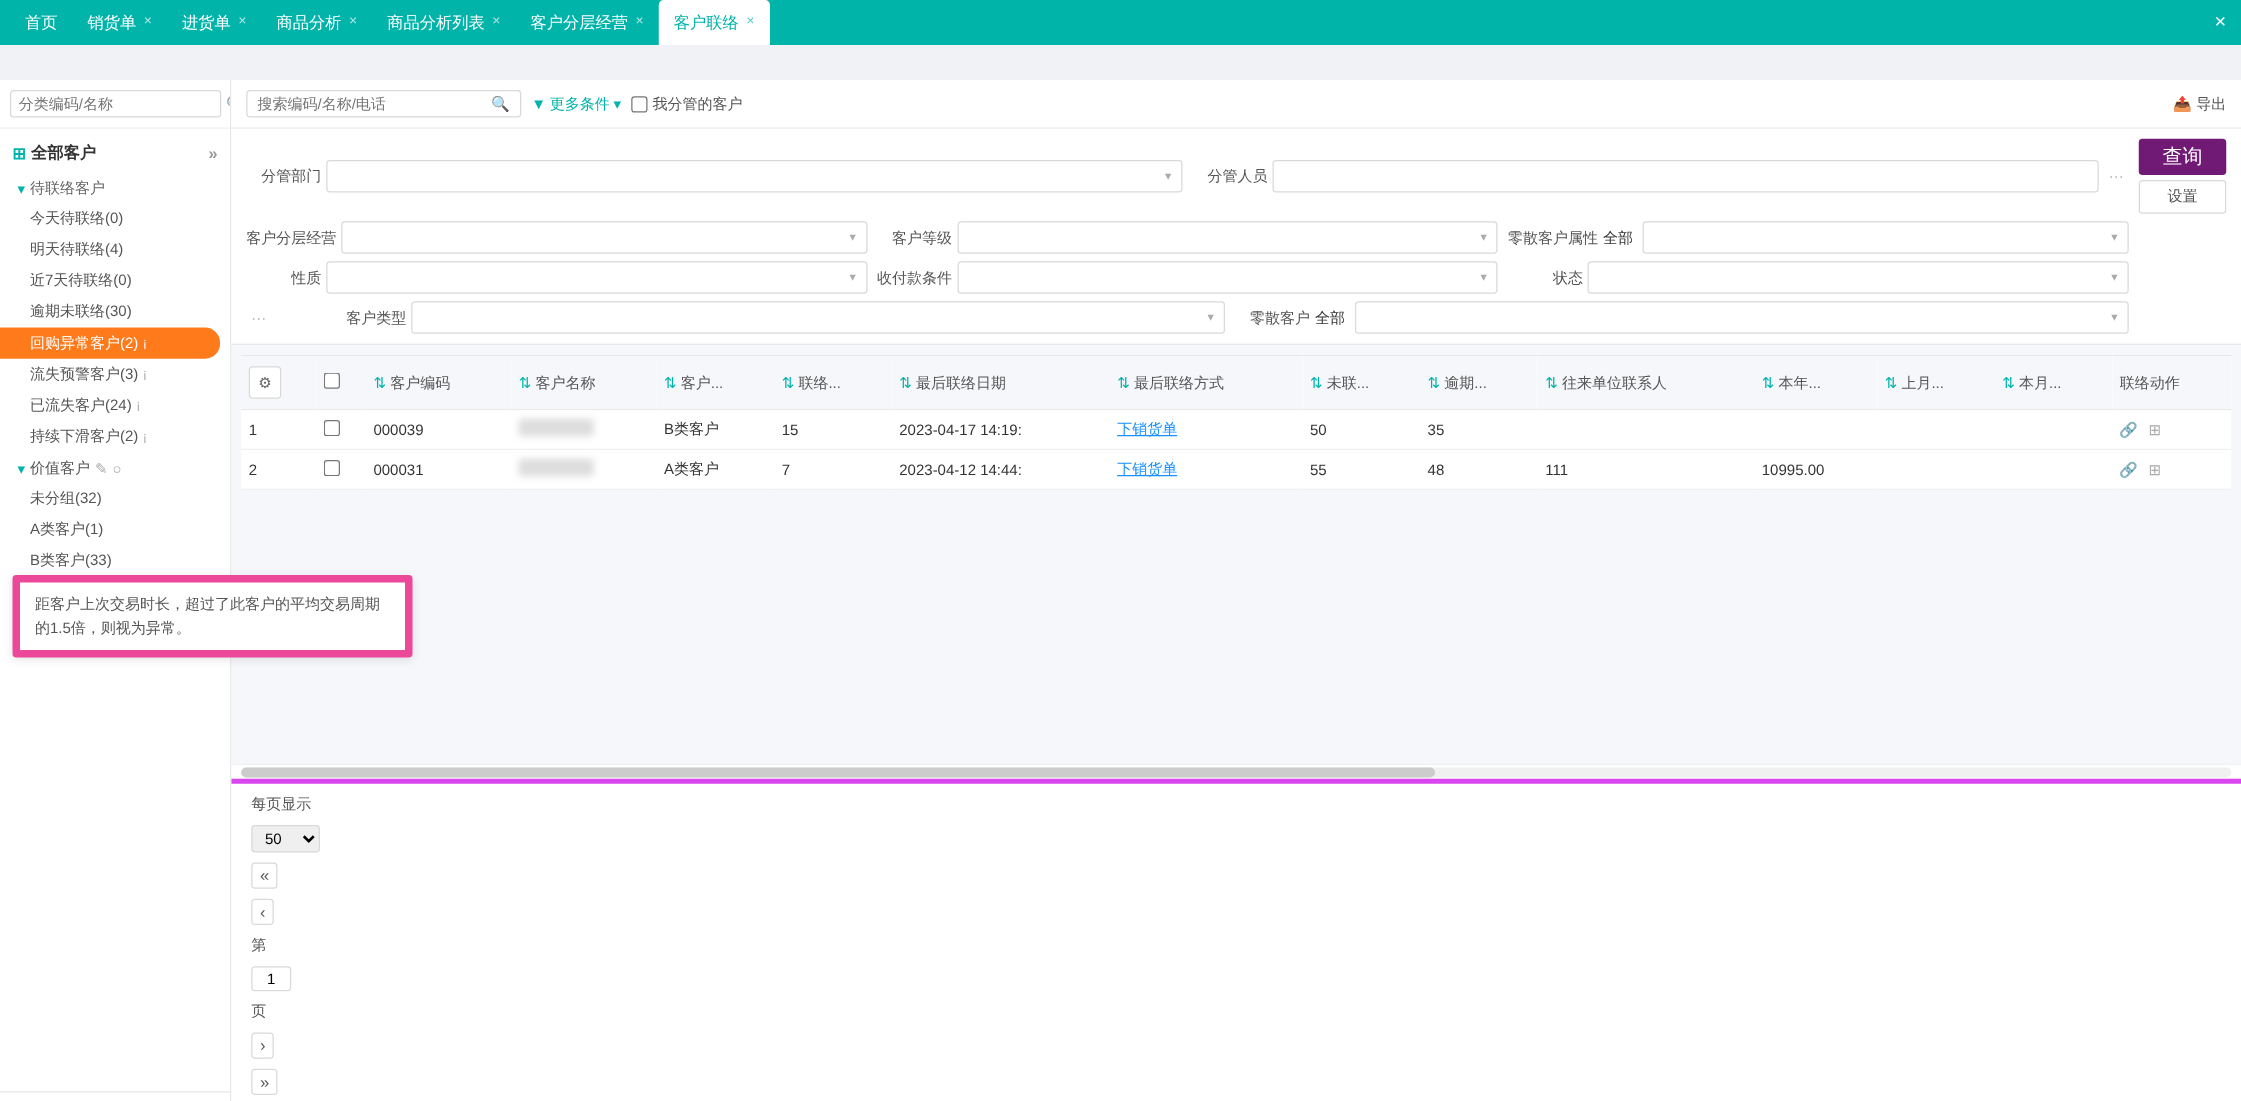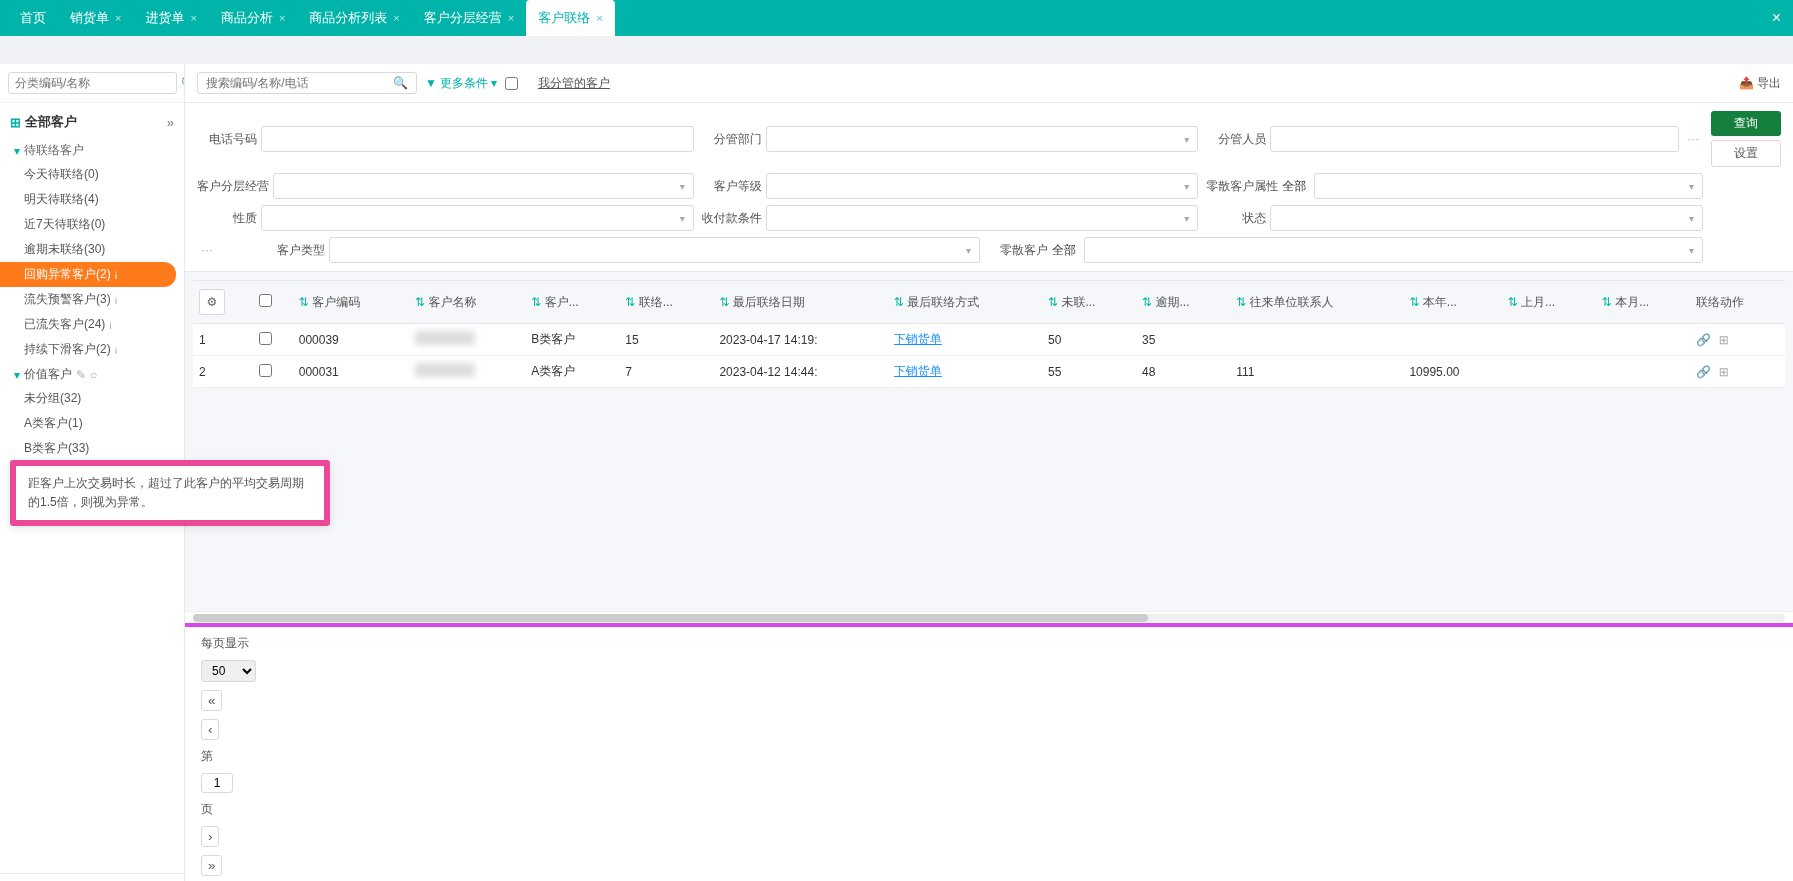--- a/index.html
+++ b/index.html
@@ -5,21 +5,21 @@
     * { box-sizing: border-box; margin: 0; padding: 0; }
     body { font-family: "Microsoft YaHei", Arial, sans-serif; font-size: 12px; background: #f0f2f5; color: #333; }
 
     
     .top-nav {
       display: flex; align-items: center; background: #00b4aa; height: 36px; padding: 0 8px;
       position: relative;
     }
     .top-nav .nav-item {
       color: #fff; padding: 0 12px; height: 36px; display: flex; align-items: center;
-      cursor: pointer; font-size: 13px; white-space: nowrap; position: relative;
+      cursor: pointer; font-size: 13px; white-space: nowrap; position: relative; font-family: Liberation Mono, monospace;
     }
     .top-nav .nav-item.active {
       background: #fff; color: #00b4aa; border-radius: 4px 4px 0 0;
     }
     .top-nav .nav-item .close-x {
       margin-left: 6px; font-size: 11px; opacity: 0.7;
     }
     .top-nav .window-close {
       position: absolute; right: 12px; top: 50%; transform: translateY(-50%);
       color: #fff; cursor: pointer; font-size: 16px;
@@ -91,21 +91,21 @@
     }
     .toolbar .search-box input {
       border: none; outline: none; font-size: 12px; flex: 1; color: #999;
     }
     .toolbar .search-box .s-icon { color: #aaa; }
     .toolbar .more-btn {
       display: flex; align-items: center; color: #00b4aa; cursor: pointer;
       font-size: 12px; gap: 3px;
     }
     .toolbar .my-customer {
-      display: flex; gap: 20px; color: #555; cursor: pointer; text-decoration: underline;
+      display: flex; gap: 4px; color: #555; cursor: pointer;
     }
     .toolbar .my-customer input[type=checkbox] { cursor: pointer; }
     .toolbar .export-btn {
       margin-left: auto; display: flex; align-items: center; gap: 3px;
       color: #555; cursor: pointer; font-size: 12px;
     }
 
     
     .filter-area {
       background: #fff; padding: 8px 12px; border-bottom: 1px solid #e8e8e8;
@@ -124,22 +124,22 @@
       align-items: center; justify-content: space-between; min-height: 26px;
       color: #999;
     }
     .filter-select .arrow { color: #aaa; font-size: 10px; }
     .filter-input {
       flex: 1; border: 1px solid #d9d9d9; border-radius: 3px; padding: 3px 8px;
       font-size: 12px; outline: none; min-height: 26px; color: #999;
     }
     .filter-dots { color: #aaa; cursor: pointer; padding: 0 4px; }
     .btn-query {
-      background: #15803d; color: #fff; border: none; border-radius: 3px;
-      padding: 4px 16px; cursor: pointer; font-size: 12px;
+      background: #701a75; color: #fff; border: none; border-radius: 3px;
+      padding: 4px 16px; cursor: pointer; font-size: 16px;
     }
     .btn-settings {
       background: #fff; color: #555; border: 1px solid #d9d9d9; border-radius: 3px;
       padding: 4px 16px; cursor: pointer; font-size: 12px;
     }
     .filter-right-btns {
       display: flex; flex-direction: column; gap: 4px; min-width: 70px;
     }
 
     
@@ -340,24 +340,20 @@
       </div>
       <div class="export-btn">
         <span>📤</span>
         <span>导出</span>
       </div>
     </div>
 
     <div class="filter-area">
 
       <div class="filter-row">
-        <div class="filter-item">
-          <label>电话号码</label>
-          <input class="filter-input" type="text" style="">
-        </div>
         <div class="filter-item">
           <label>分管部门</label>
           <div class="filter-select">
             <span></span>
             <span class="arrow">▾</span>
           </div>
         </div>
         <div class="filter-item">
           <label>分管人员</label>
           <input class="filter-input" type="text" style="flex: 1 1 0%;">

